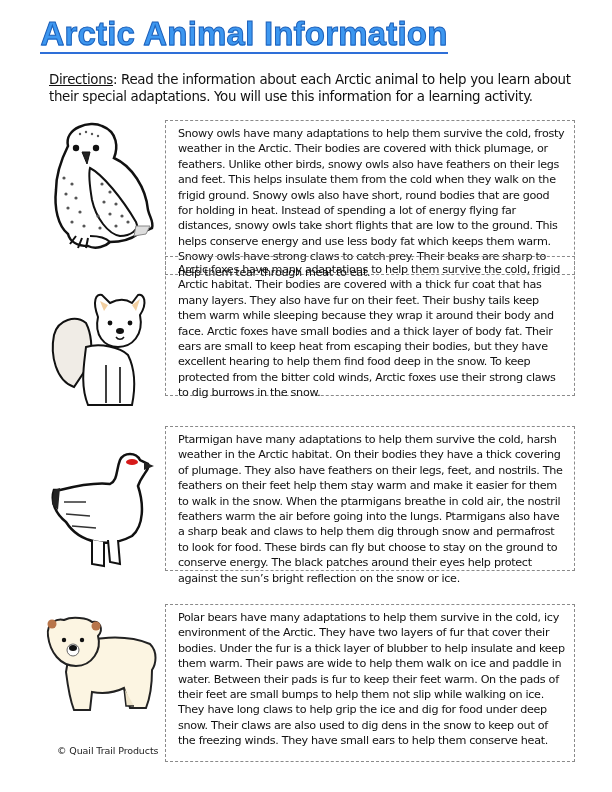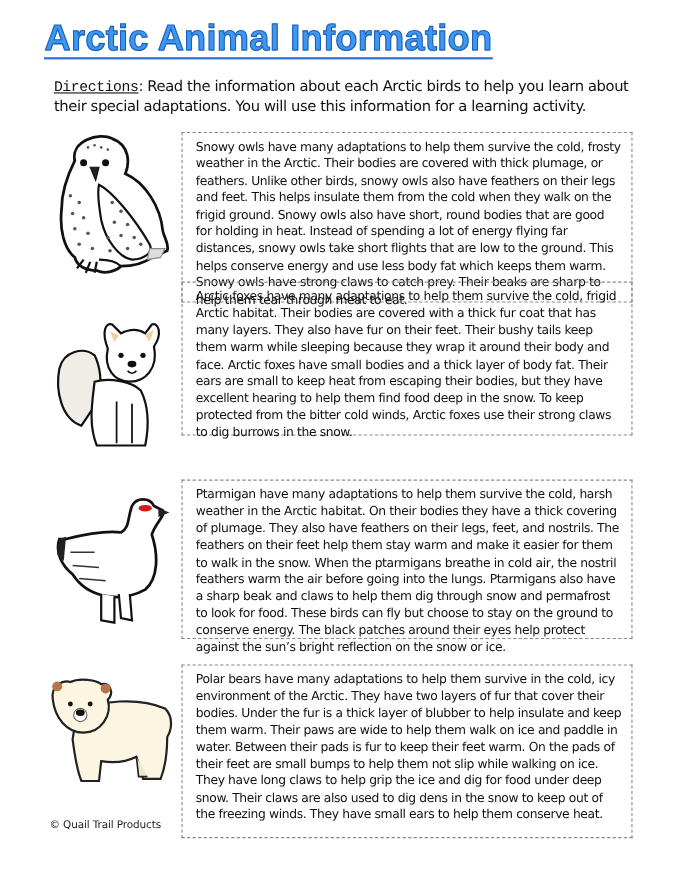--- a/index.html
+++ b/index.html
@@ -12,42 +12,42 @@
     -webkit-text-stroke: 1px #1d5fb8;
     text-shadow: 0 1px 0 #7fc0ff;
     letter-spacing: 0.2px;
   }
   .title span { border-bottom: 2px solid #2e6fd8; padding-bottom: 0px; }
   .directions {
     position: absolute; left: 49px; top: 71px; width: 540px;
     font-size: 13.4px; line-height: 17px; color: #111;
     font-family: "DejaVu Sans", sans-serif; letter-spacing: -0.35px;
   }
-  .directions .lbl { text-decoration: underline; font-family: Liberation Mono, monospace; }
+  .directions .lbl { text-decoration: underline; }
   .card {
     position: absolute; left: 165px; width: 410px;
     border: 1px dashed #8a8a8a; box-sizing: border-box;
     padding: 5px 8px 4px 12px;
     font-size: 11.2px; line-height: 15.4px; color: #111;
     letter-spacing: -0.32px;
   }
   .pic { position: absolute; left: 40px; width: 120px; }
   .footer {
-    position: absolute; left: 45px; top: 745px;
+    position: absolute; left: 57px; top: 745px;
     font-size: 9.5px; color: #222; letter-spacing: -0.1px;
   }
 </style>
 </head>
 <body>
 
 <div class="title">
   <span>Arctic Animal Information</span>
 </div>
 
-<div class="directions"><span class="lbl">Directions</span><span>: Read the information about each Arctic birds to help you learn about their special adaptations. You will use this information for a learning activity.</span></div>
+<div class="directions"><span class="lbl">Directions</span><span>: Read the information about each Arctic animal to help you learn about their special adaptations. You will use this information for a learning activity.</span></div>
 
 <svg class="pic" style="top:118px;height:145px" viewBox="0 0 120 145">
   <path d="M28,28 C24,10 50,2 62,8 C78,14 78,30 74,40 C92,48 106,70 108,92 C110,100 114,104 112,110 L98,116 C90,122 80,124 70,124 C66,128 56,132 48,128 C38,128 30,124 28,116 C18,108 14,90 16,72 C16,56 22,40 28,28 Z" fill="#fff" stroke="#111" stroke-width="2.5"></path>
   <path d="M50,50 C62,56 82,80 96,104 C100,112 90,118 80,118 C68,116 56,100 52,82 C50,70 48,58 50,50 Z" fill="#fff" stroke="#111" stroke-width="2"></path>
   <path d="M96,108 L110,108 L106,116 L94,118 Z" fill="#ddd" stroke="#888" stroke-width="1"></path>
   <circle cx="36" cy="30" r="3.2" fill="#111"></circle>
     <circle cx="56" cy="30" r="3.2" fill="#111"></circle>
   <path d="M42,34 L50,34 L47,46 Z" fill="#222" stroke="#111"></path>
   <path d="M36,118 L30,126 M42,120 L38,130 M48,120 L46,130" stroke="#111" stroke-width="2"></path>
   <path d="M50,118 C58,118 66,120 70,124" fill="none" stroke="#111" stroke-width="2"></path>
@@ -97,21 +97,21 @@
 </div>
 
 <svg class="pic" style="top:440px;height:135px" viewBox="0 0 120 135">
   <path d="M14,50 C10,62 16,74 26,82 C40,104 70,108 92,96 C104,86 104,64 98,46 C102,34 110,30 108,24 L100,20 C96,12 84,12 80,20 C76,30 78,40 70,44 C54,42 36,46 20,50 Z" fill="#fff" stroke="#111" stroke-width="2.5"></path>
   <path d="M14,50 L20,48 L18,70 L12,64 Z" fill="#222"></path>
   <path d="M24,62 L46,62 M26,74 L50,76 M32,86 L56,88" stroke="#333" stroke-width="1.4"></path>
   <ellipse cx="92" cy="22" rx="6" ry="3" fill="#d61a1a"></ellipse>
   <path d="M104,22 L114,26 L104,30 Z" fill="#222"></path>
   <path d="M52,100 L52,124 L64,126 L64,102 M68,100 L70,122 L80,124 L78,100" fill="#fff" stroke="#111" stroke-width="2"></path>
 </svg>
-<div class="card" style="top:436px;height:145px">
+<div class="card" style="top:426px;height:145px">
   <span>Ptarmigan have many adaptations to help them survive the cold, harsh weather in the Arctic habitat. On their bodies they have a thick covering of plumage. They also have feathers on their legs, feet, and nostrils. The feathers on their feet help them stay warm and make it easier for them to walk in the snow. When the ptarmigans breathe in cold air, the nostril feathers warm the air before going into the lungs. Ptarmigans also have a sharp beak and claws to help them dig through snow and permafrost to look for food. These birds can fly but choose to stay on the ground to conserve energy. The black patches around their eyes help protect against the sun’s bright reflection on the snow or ice.</span>
 </div>
 
 <svg class="pic" style="top:608px;height:110px" viewBox="0 0 120 110">
   <path d="M30,40 C50,28 86,26 110,36 C118,44 116,56 112,62 C112,78 110,90 106,100 L90,100 C88,92 86,86 84,80 C76,84 64,86 52,84 L50,102 L34,102 C30,92 28,80 26,64 Z" fill="#fcf5e2" stroke="#222" stroke-width="2"></path>
   <path d="M8,28 C6,14 18,10 24,12 C32,8 48,10 52,14 C60,12 64,22 58,28 C62,42 52,58 36,58 C20,58 10,44 8,28 Z" fill="#fcf5e2" stroke="#222" stroke-width="2"></path>
   <circle cx="12" cy="16" r="4.5" fill="#b8754a"></circle>
     <circle cx="56" cy="18" r="4.5" fill="#b8754a"></circle>
   <circle cx="24" cy="32" r="2.2" fill="#111"></circle>
     <circle cx="42" cy="32" r="2.2" fill="#111"></circle>

